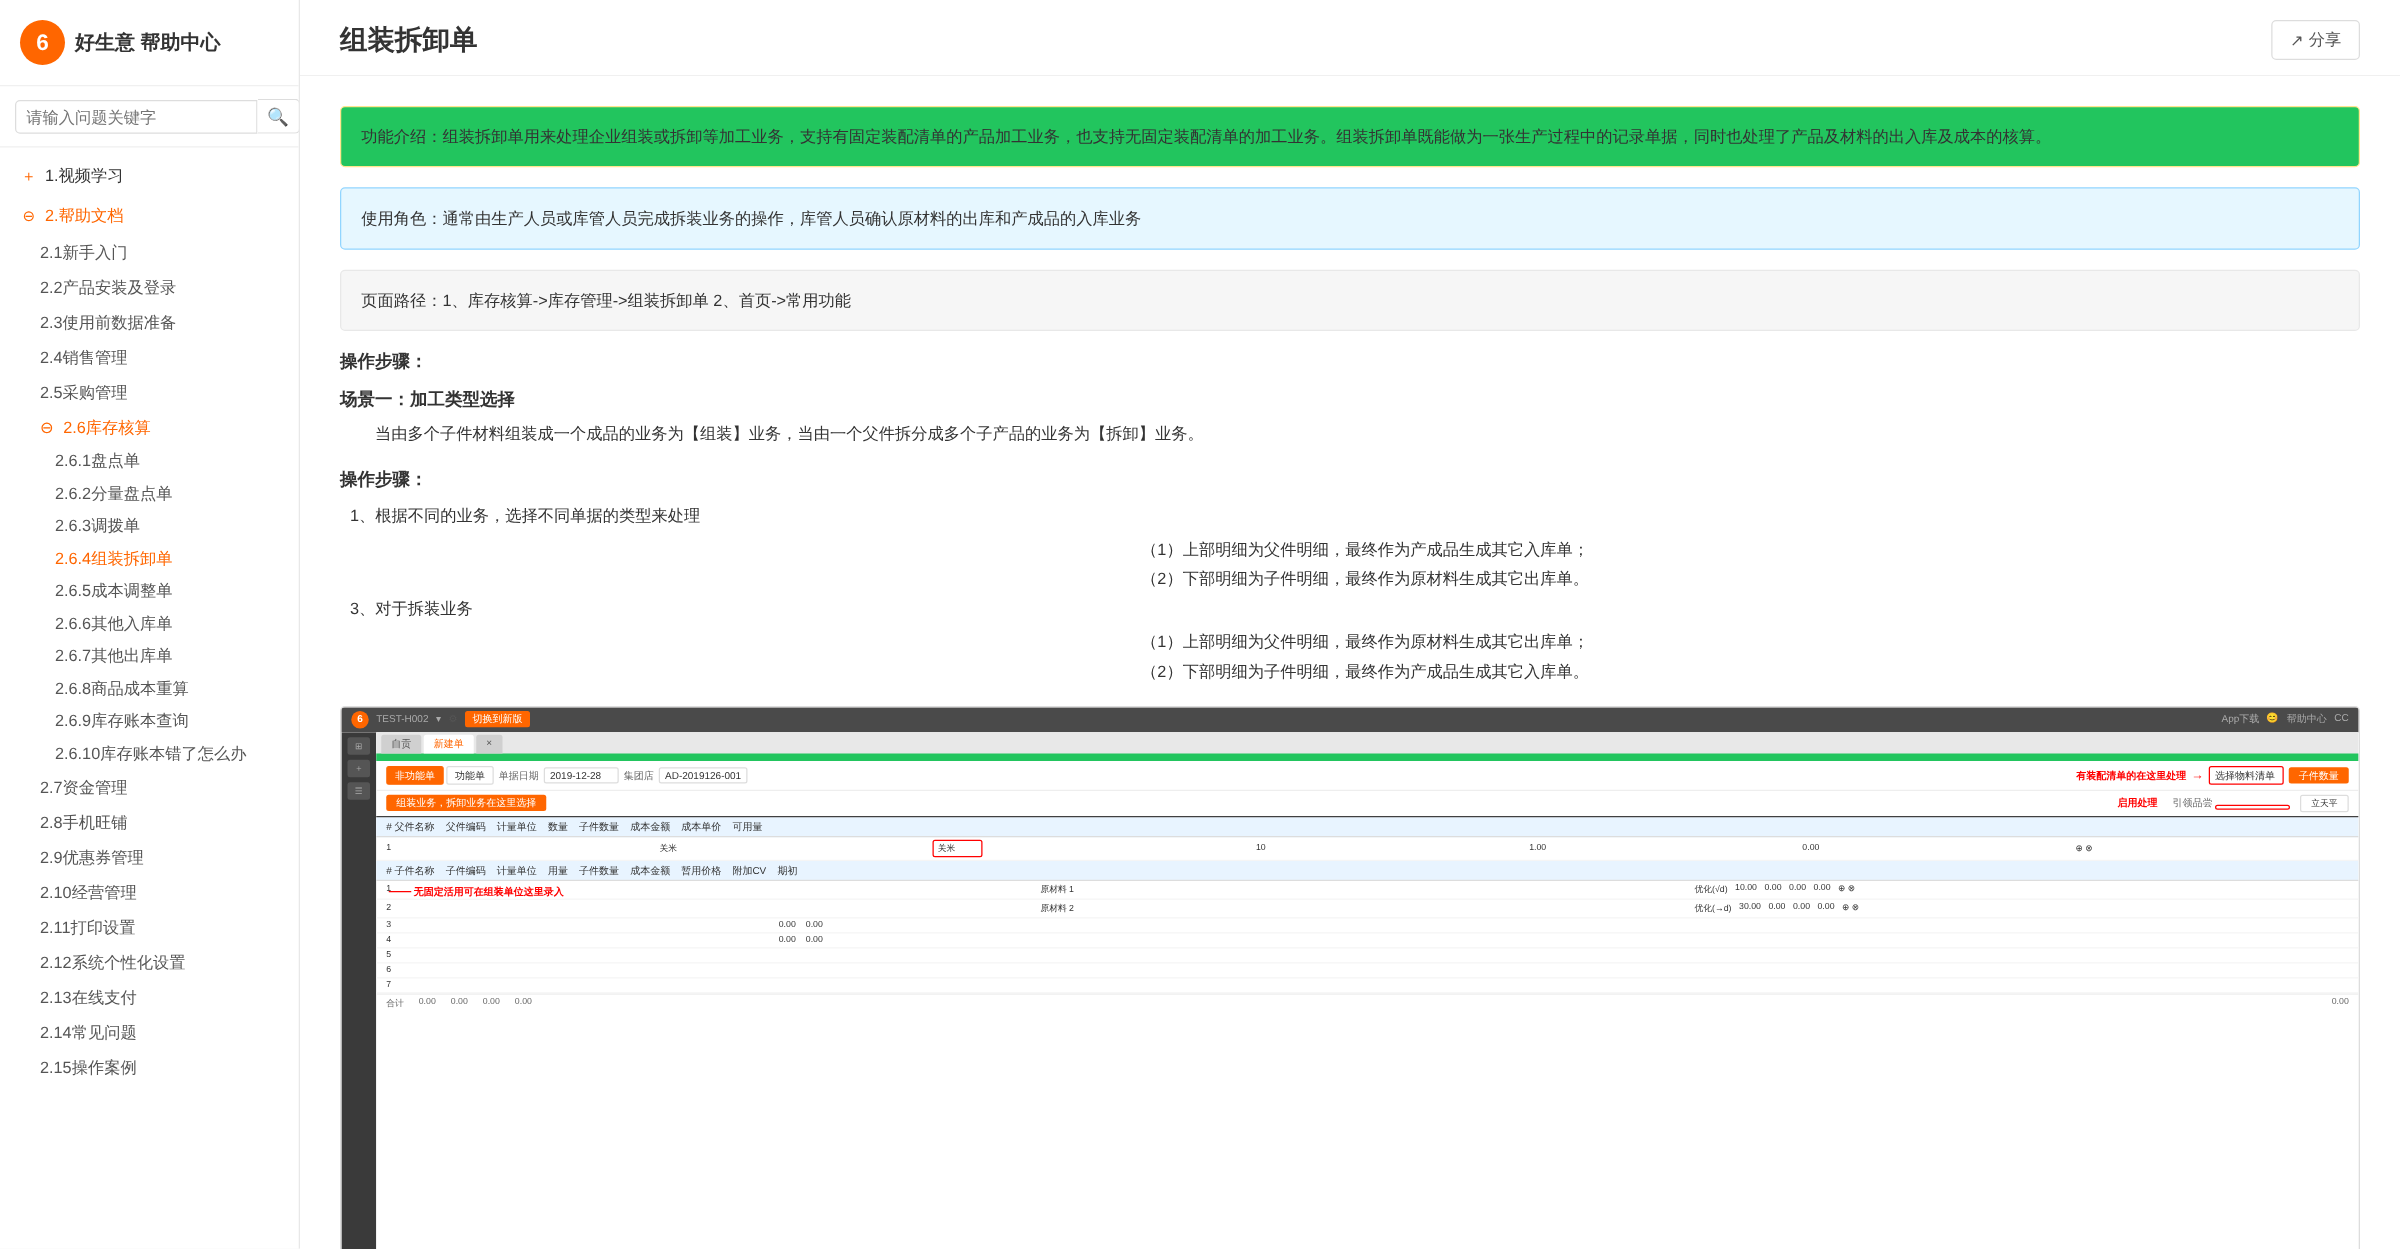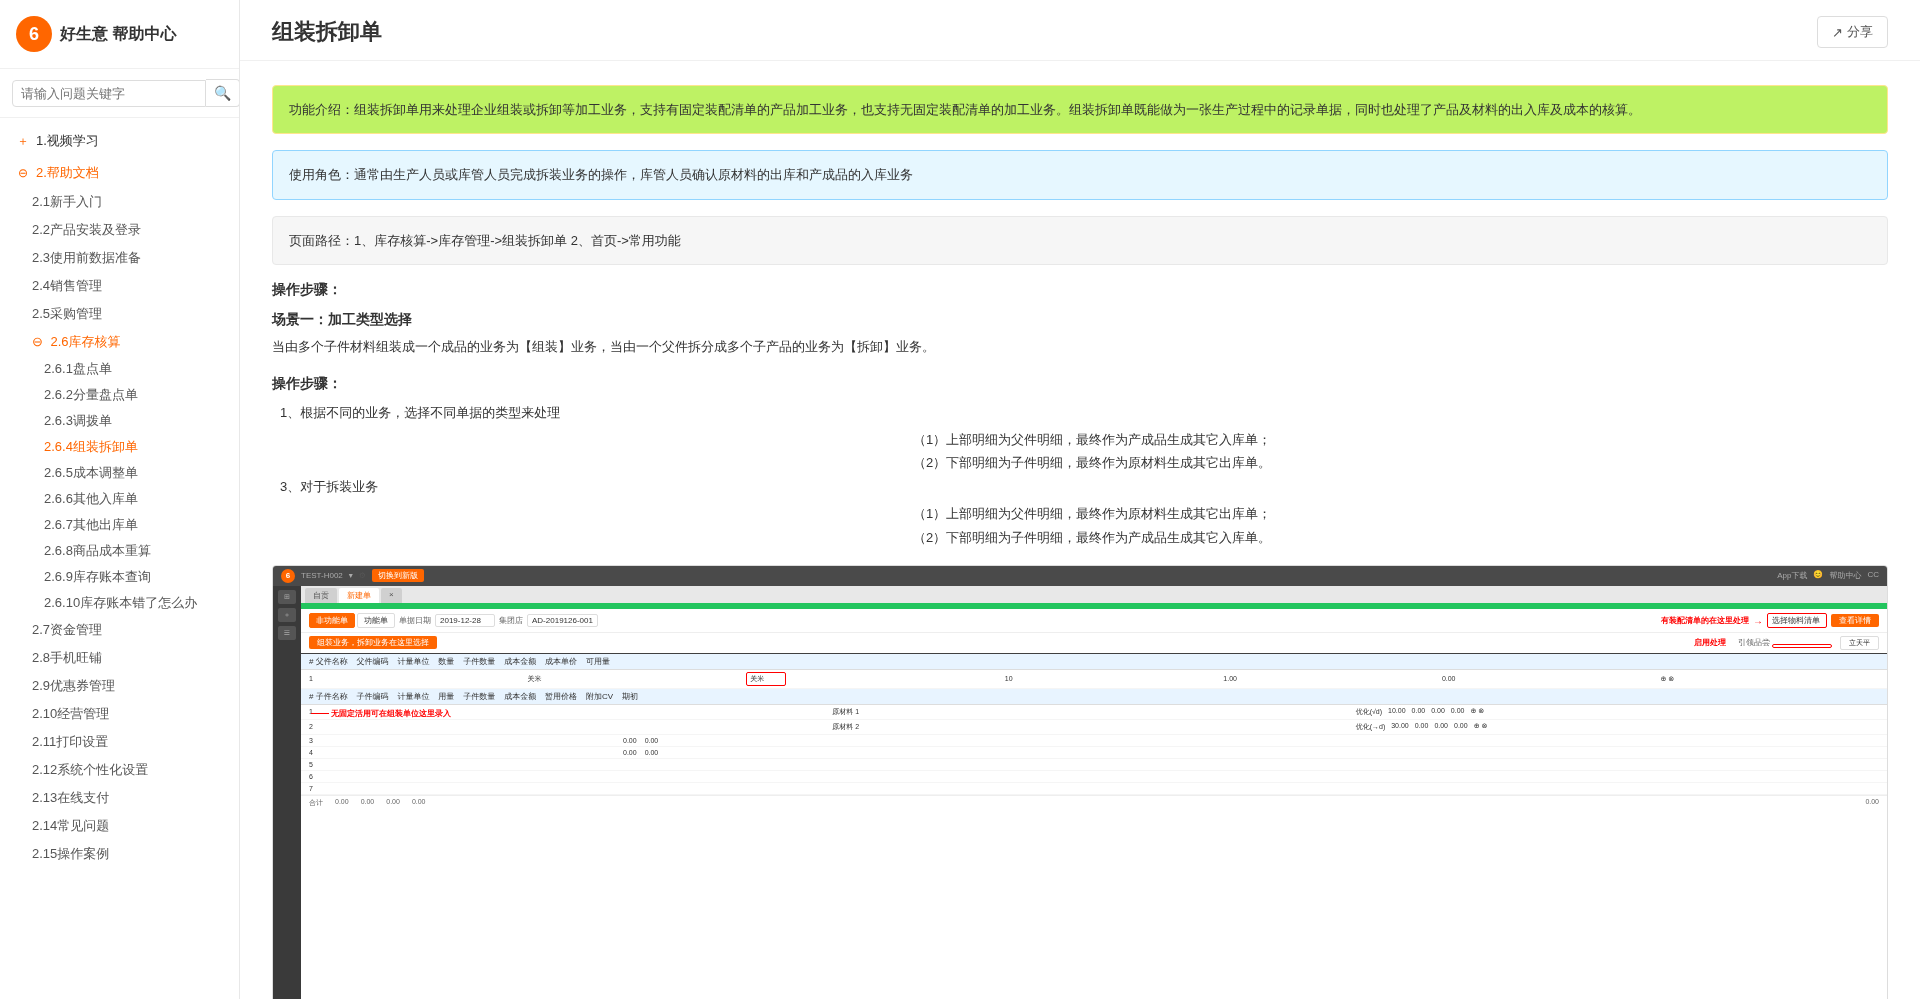--- a/index.html
+++ b/index.html
@@ -145,21 +145,21 @@
     }
 
     .main-body {
       flex: 1;
       overflow-y: auto;
       padding: 24px 32px;
       background: #fff;
     }
 
     .info-box {
-      background: #bef264;
+      background: #22c55e;
       border: 1px solid #ffe58f;
       border-radius: 4px;
       padding: 12px 16px;
       margin-bottom: 16px;
       font-size: 13px;
       color: #333;
       line-height: 1.8;
     }
     .info-box.blue {
       background: #e6f7ff;
@@ -180,20 +180,21 @@
       font-size: 14px;
       font-weight: bold;
       color: #333;
       margin: 12px 0 6px 0;
     }
     .content-text {
       font-size: 13px;
       color: #333;
       line-height: 1.8;
       margin-bottom: 6px;
+      margin-left: 28px;
     }
     .step-item {
       font-size: 13px;
       color: #333;
       line-height: 1.8;
       margin-left: 8px;
       margin-bottom: 4px;
     }
     .sub-step {
       margin-left: 24px;
@@ -527,21 +528,21 @@
                 <div class="mock-form-input">2019-12-28</div>
                 <span class="mock-form-label">集团店</span>
                 <div class="mock-form-input">AD-2019126-001</div>
                 <span style="flex:1"></span>
 
                 <div style="position:relative;display:flex;align-items:center;gap:4px;">
                   <span style="color:#f00;font-size:8px;font-weight:bold;">有装配清单的在这里处理</span>
                   <span style="color:#f00;font-size:10px;">→</span>
                   <div class="mock-form-input highlight">选择物料清单</div>
                 </div>
-                <div class="mock-action-btn">查看详情</div>
+                <div class="mock-action-btn">子件数量</div>
               </div>
 
               <div style="padding: 3px 8px; border-bottom: 1px solid #404040; display:flex; align-items:center; gap: 8px; position:relative;">
                 <div style="background:#f60;color:#fff;font-size:8px;padding:1px 8px;border-radius:2px;">组装业务，拆卸业务在这里选择</div>
                 <span style="flex:1"></span>
                 <span style="color:#f00;font-size:8px;font-weight:bold;margin-right:4px;">启用处理</span>
                 <div style="display:flex;align-items:flex-end;gap:2px;">
                   <span style="font-size:8px;color:#666;">引领品尝</span>
                   <div class="mock-form-input highlight" style="min-width:60px;"></div>
                 </div>

